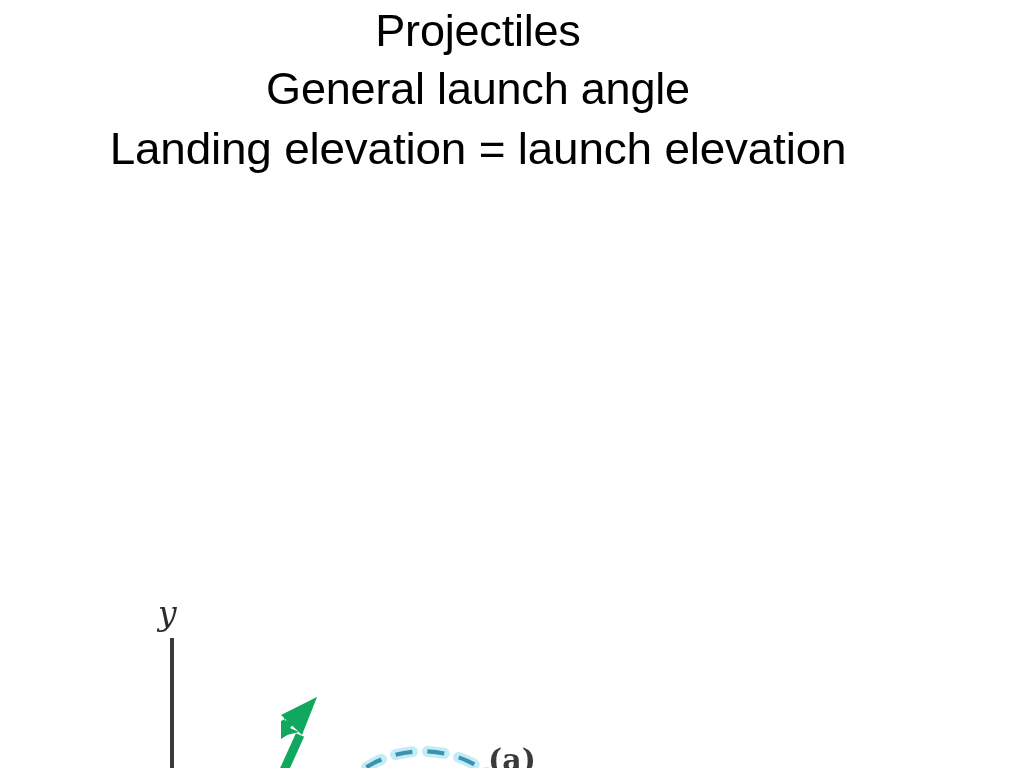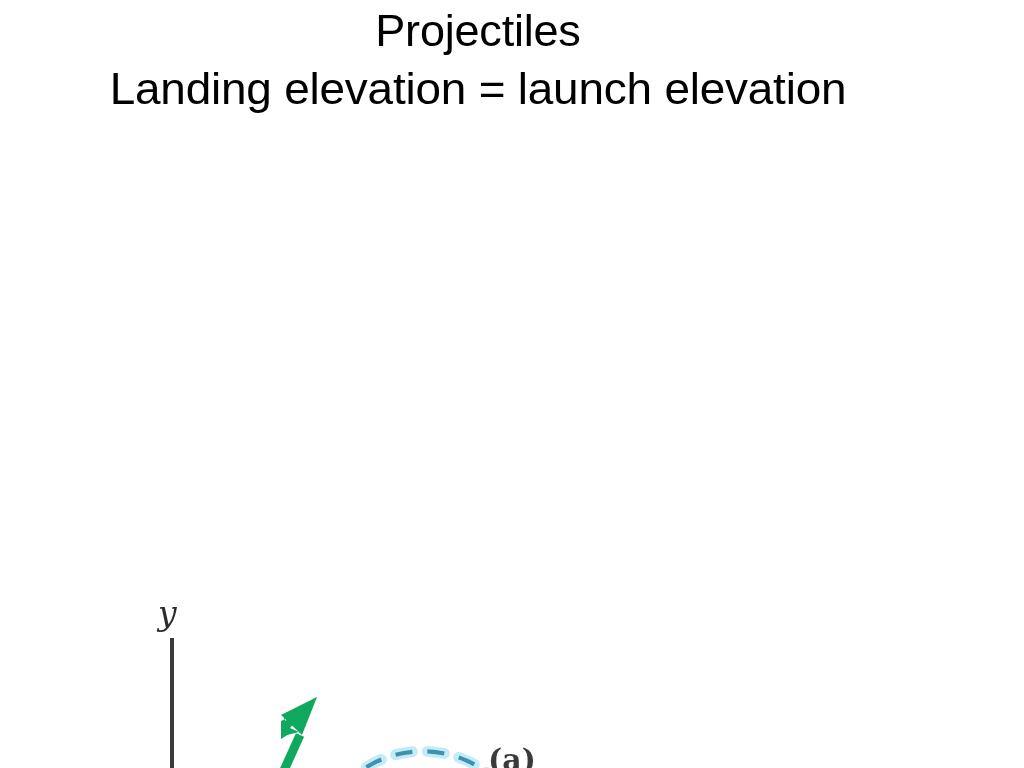--- a/index.html
+++ b/index.html
@@ -107,20 +107,21 @@
     overflow: hidden;
     height: 26px;
     user-select: none;
   }
 </style>
 </head>
 <body>
 
 <div id="slide-title">
   <span class="title-line" id="title-line-1">Projectiles</span>
+  <span class="title-line" id="title-line-2">General launch angle</span>
   <span class="title-line" id="title-line-3">Landing elevation = launch elevation</span>
 </div>
 
 <div id="figure-area">
   <svg id="figure-svg" width="1024" height="578" viewBox="0 -190 1024 578" xmlns="http://www.w3.org/2000/svg">
 
     <line x1="172" y1="638" x2="172" y2="258" stroke="#3a3a3a" stroke-width="4" stroke-linecap="butt"></line>
 
     <line x1="170" y1="637" x2="838" y2="637" stroke="#3a3a3a" stroke-width="4" stroke-linecap="butt"></line>
 

